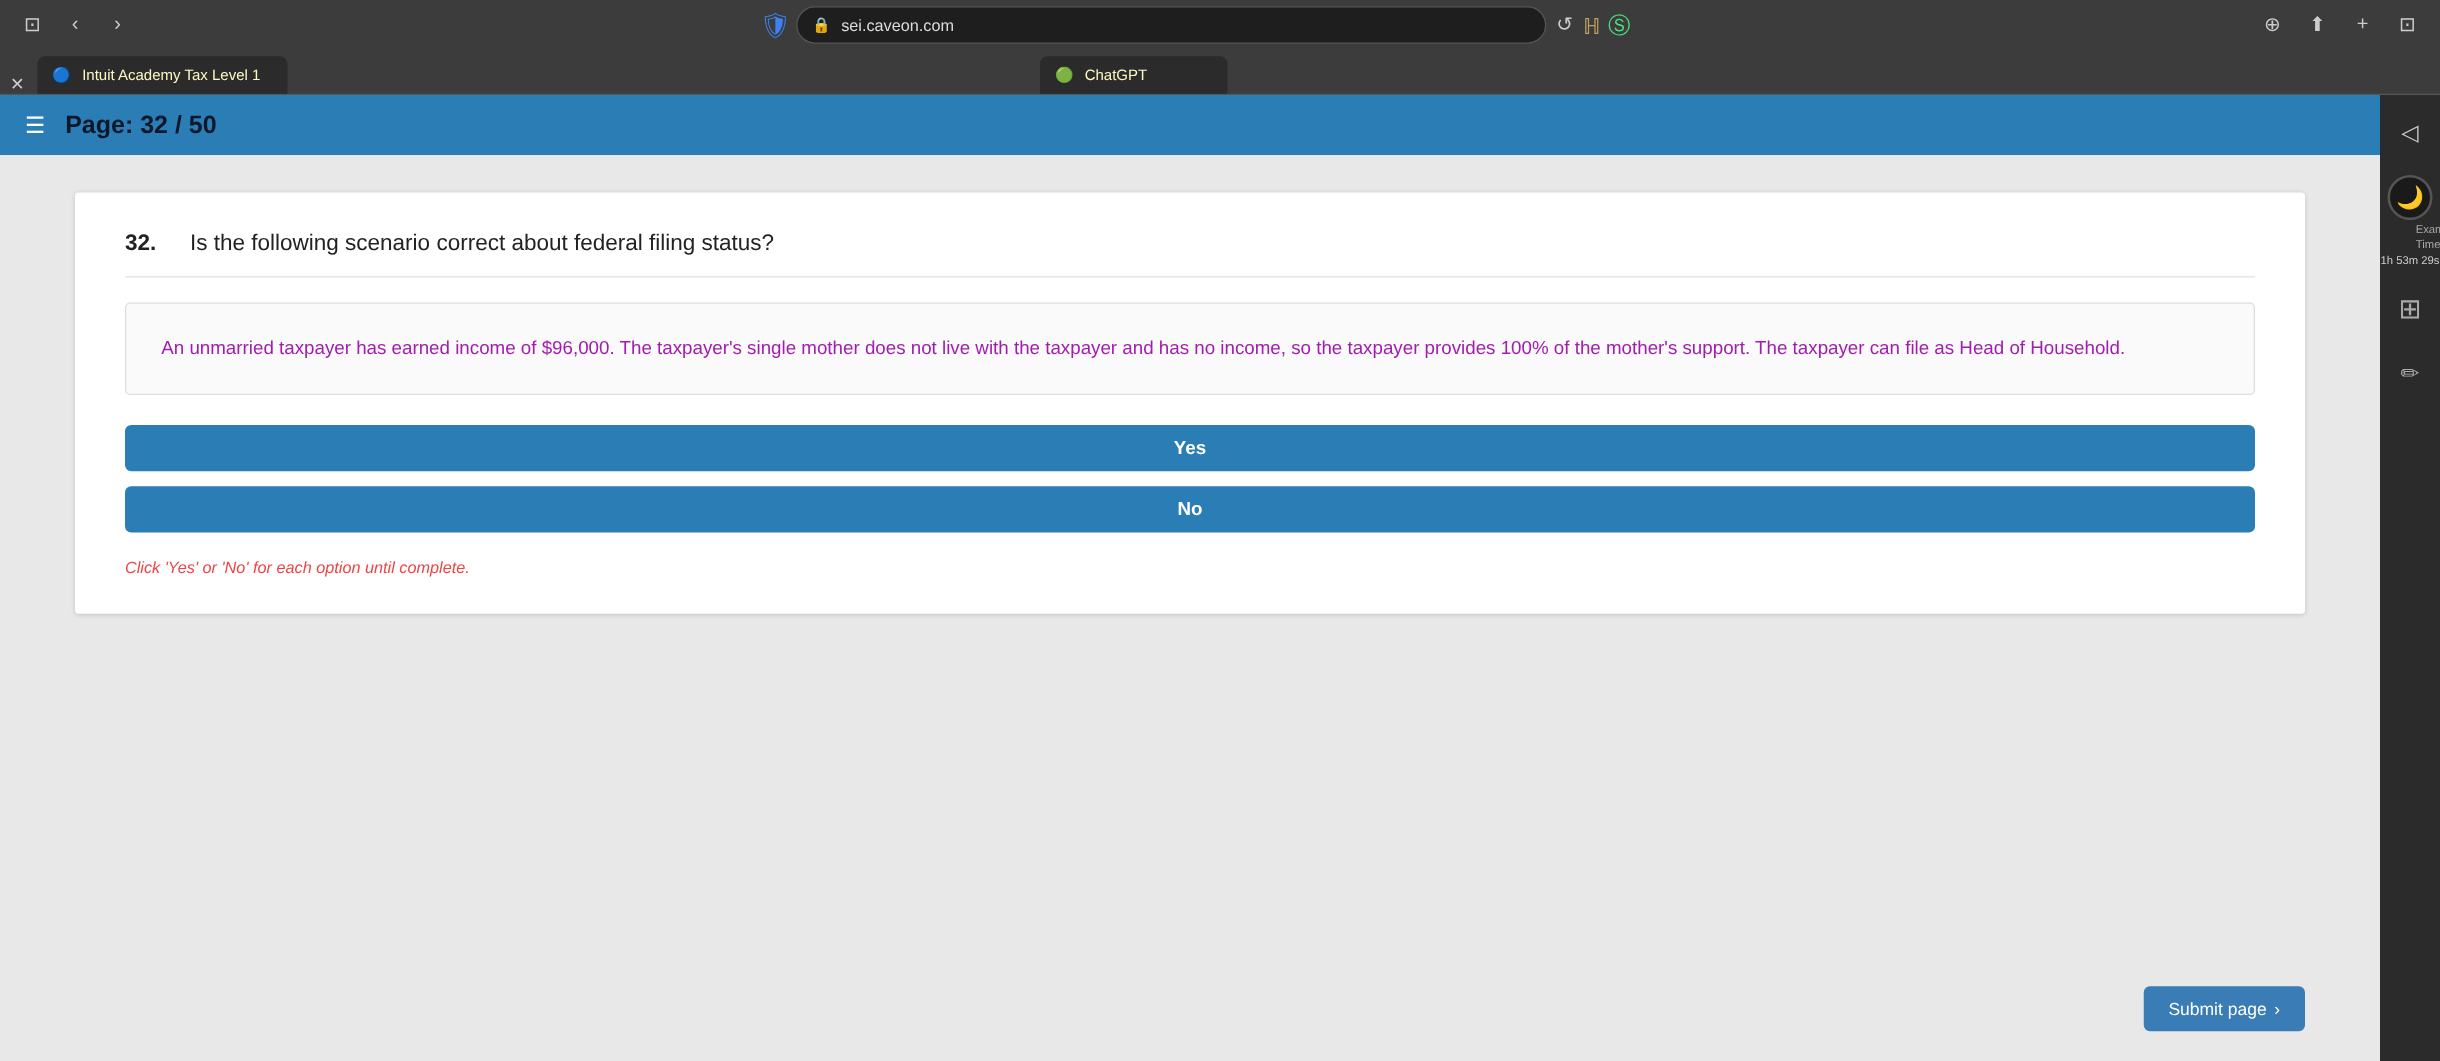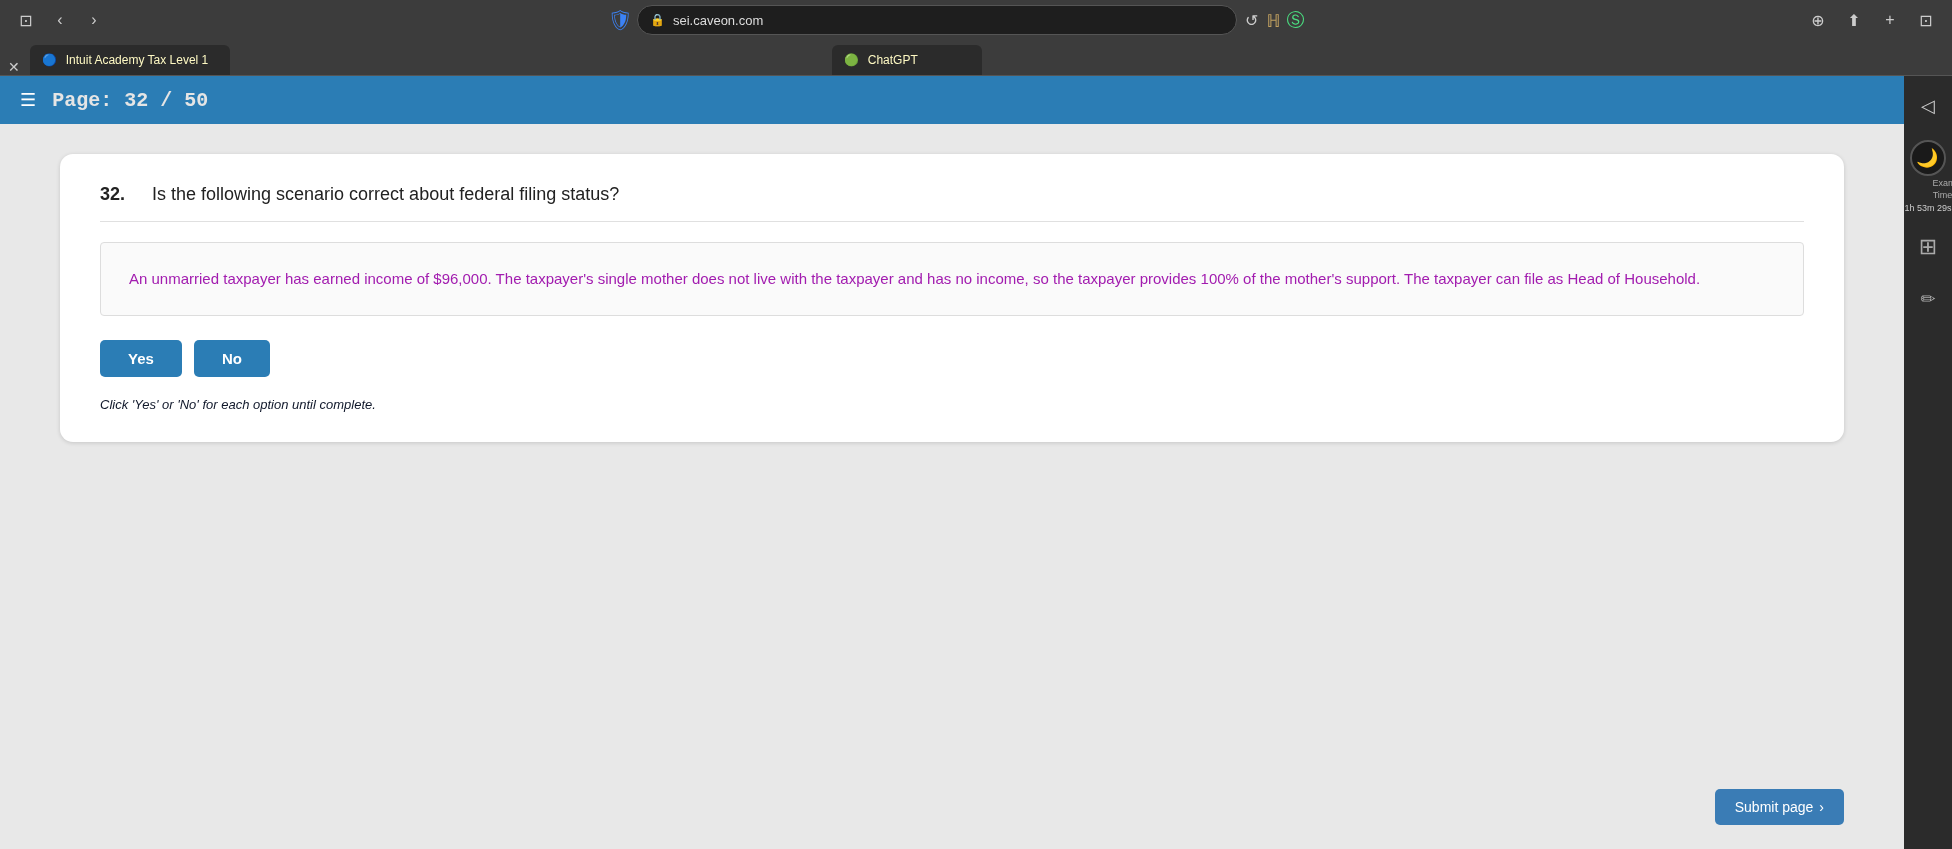--- a/index.html
+++ b/index.html
@@ -170,37 +170,36 @@
       gap: 16px;
     }
 
     .hamburger-icon {
       color: white;
       font-size: 18px;
       cursor: pointer;
     }
 
     .page-title {
-      color: #e5e5e5;
+      color: #0f172a;
       font-size: 20px;
       font-weight: 600;
-      font-family: Liberation Mono, monospace;
     }
 
     
     .content-area {
       flex: 1;
       padding: 30px 60px;
       position: relative;
     }
 
     
     .question-card {
       background: white;
-      border-radius: 13px;
+      border-radius: 3px;
       box-shadow: 0 1px 4px rgba(0,0,0,0.15);
       padding: 30px 40px;
       margin-bottom: 30px;
     }
 
     .question-header {
       display: flex;
       align-items: flex-start;
       gap: 12px;
       margin-bottom: 20px;
@@ -234,20 +233,21 @@
       font-size: 15px;
       color: #a21caf;
       line-height: 1.6;
     }
 
     
     .answer-buttons {
       display: flex;
       gap: 12px;
       margin-bottom: 20px;
+      flex-direction: column;
     }
 
     .btn-yes, .btn-no {
       padding: 10px 28px;
       border: none;
       border-radius: 5px;
       font-size: 15px;
       font-weight: 600;
       cursor: pointer;
       color: white;
@@ -256,21 +256,21 @@
     .btn-yes {
       background: #2b7db5;
     }
 
     .btn-no {
       background: #2b7db5;
     }
 
     .click-hint {
       font-size: 13px;
-      color: #0f172a;
+      color: #ef4444;
       font-style: italic;
     }
 
     
     .submit-area {
       position: absolute;
       bottom: 24px;
       right: 60px;
     }
 

